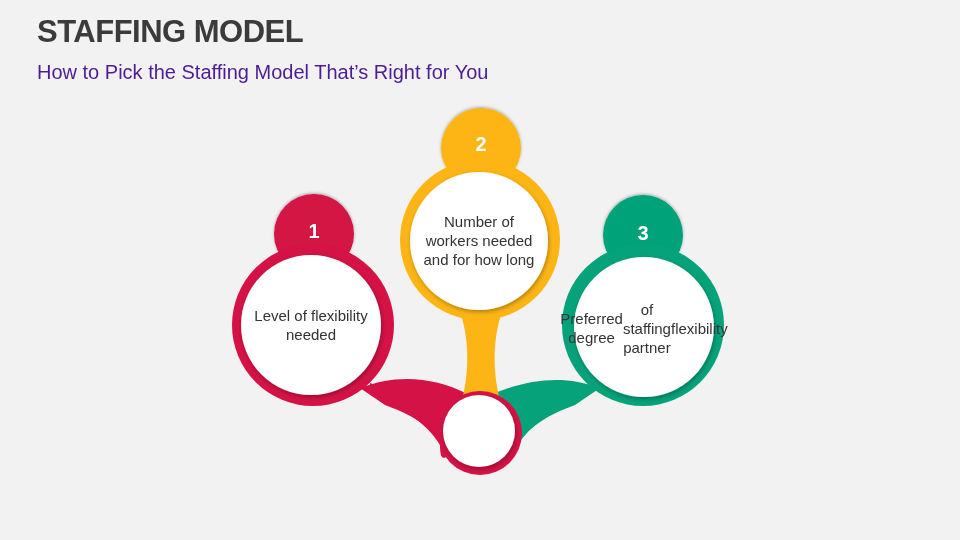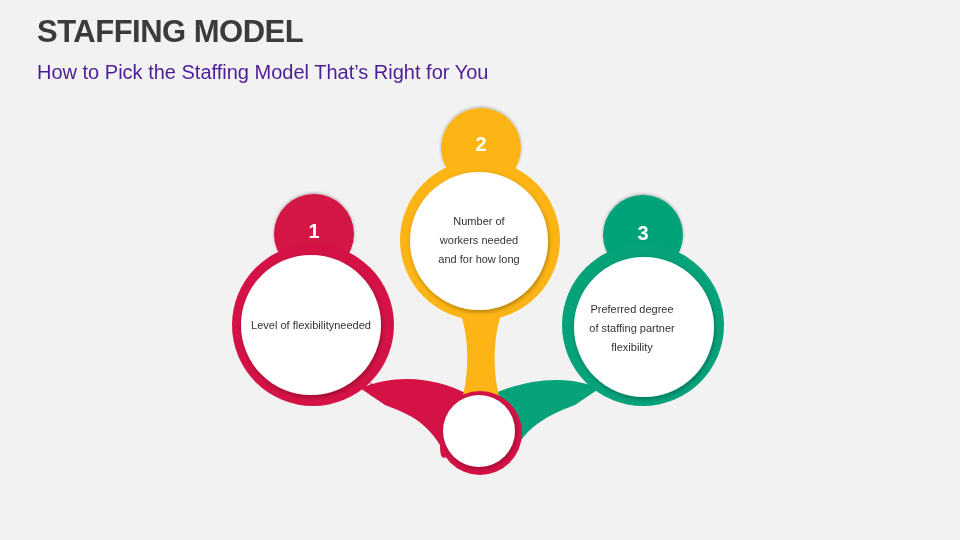--- a/index.html
+++ b/index.html
@@ -1,21 +1,21 @@
 <!DOCTYPE html>
 <html><head>
   <meta charset="utf-8">
   <style>
     html, body { margin:0; padding:0; }
     body { width:960px; height:540px; background:#f2f2f2; position:relative; overflow:hidden; font-family:"Liberation Sans", sans-serif; }
     .title { position:absolute; left:37px; top:14px; font-size:31px; font-weight:bold; color:#3b3b3b; letter-spacing:-0.5px; font-family:"Liberation Sans", sans-serif;text-align:right; }
     .subtitle { position:absolute; left:37px; top:61px; font-size:20px; color:#4c1d95; font-family:"Liberation Sans", sans-serif; }
     svg.diagram { position:absolute; left:0; top:0; }
     .num { position:absolute; width:40px; text-align:center; font-size:20px; font-weight:bold; color:#ffffff; font-family:"Liberation Sans", sans-serif; }
-    .label { position:absolute; text-align:center; font-size:11px; line-height:19px; color:#333333; font-family:"Liberation Sans", sans-serif; display:flex; align-items:center; justify-content:center; }
+    .label { position:absolute; text-align:center; font-size:15px; line-height:19px; color:#333333; font-family:"Liberation Sans", sans-serif; display:flex; align-items:center; justify-content:center; }
   </style>
 </head>
 <body>
 
 <div class="title">STAFFING MODEL</div>
 <div class="subtitle">How to Pick the Staffing Model That’s Right for You</div>
 
 <svg class="diagram" width="960" height="540" viewBox="0 0 960 540">
   <defs>
     <filter id="sh" x="-20%" y="-20%" width="140%" height="140%">
@@ -52,28 +52,28 @@
 
   <circle cx="311" cy="325" r="70" fill="#ffffff" filter="url(#sh)"></circle>
   <circle cx="479" cy="241" r="69" fill="#ffffff" filter="url(#sh)"></circle>
   <circle cx="644" cy="327" r="70" fill="#ffffff" filter="url(#sh)"></circle>
 </svg>
 
 <div class="num" style="left:294px; top:220px;">1</div>
 <div class="num" style="left:461px; top:133px;">2</div>
 <div class="num" style="left:623px; top:222px;">3</div>
 
-<div class="label" style="left:246px; top:300px; width:130px; height:50px; flex-direction:row;">
+<div class="label" style="left:246px; top:300px; width:130px; height:50px; flex-direction:column;">
   <span>Level of flexibility</span>
   <span>needed</span>
 </div>
 
 <div class="label" style="left:414px; top:210px; width:130px; height:60px; flex-direction:column;">
   <span>Number of</span>
   <span>workers needed</span>
   <span>and for how long</span>
 </div>
 
-<div class="label" style="left:562px; top:298px; width:140px; height:60px; flex-direction:column;">
+<div class="label" style="left:574px; top:298px; width:140px; height:60px; flex-direction:row;">
   <span>Preferred degree</span>
   <span>of staffing partner</span>
   <span>flexibility</span>
 </div>
 
 </body></html>

